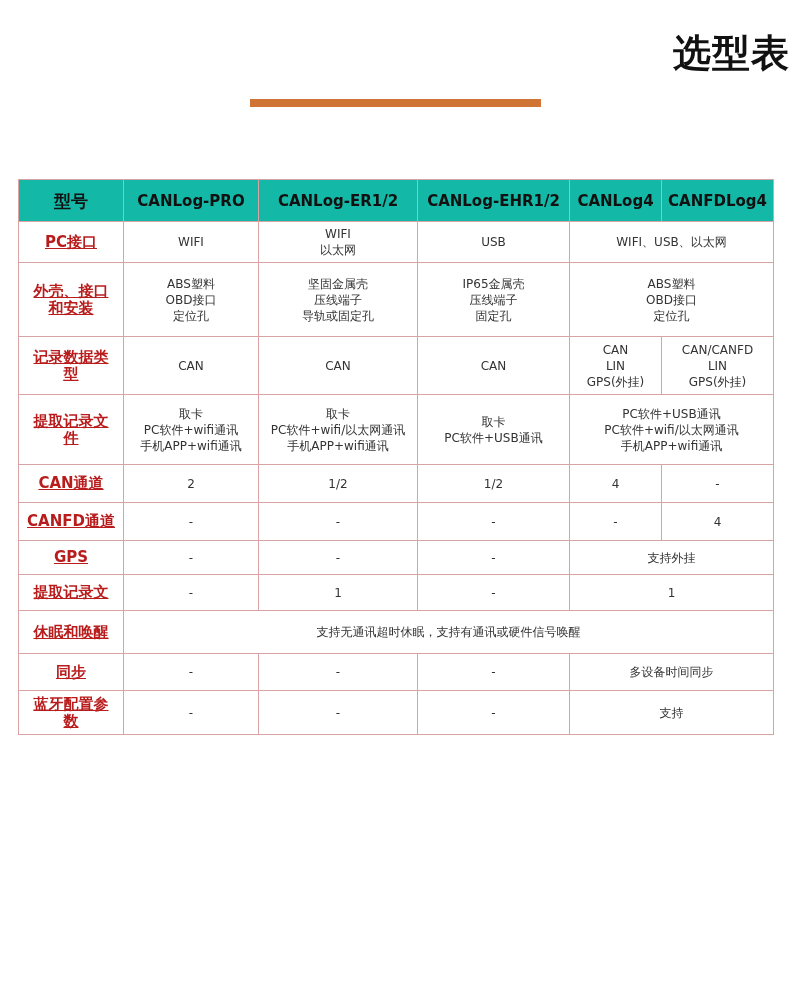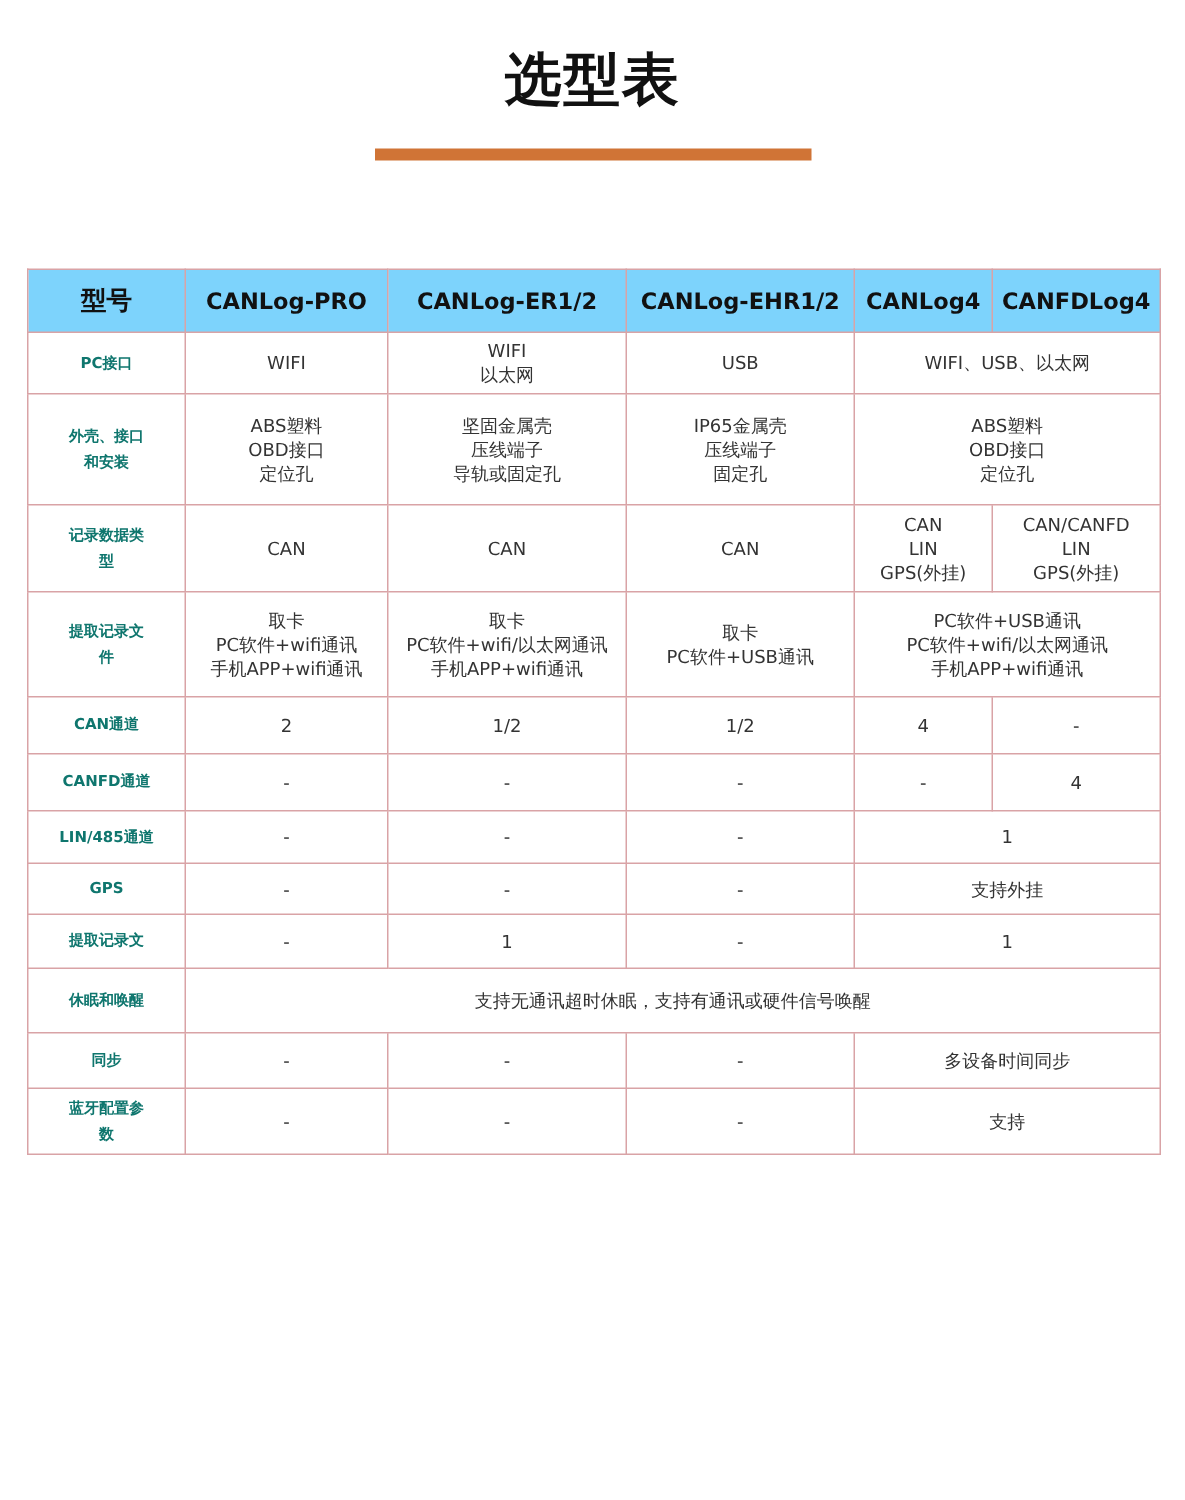--- a/index.html
+++ b/index.html
@@ -1,23 +1,23 @@
 <!DOCTYPE html>
 <html><head>
 <meta charset="utf-8">
 <style>
   html, body { margin:0; padding:0; background:#ffffff; }
   body { width:790px; height:1000px; position:relative; font-family:"DejaVu Sans","Liberation Sans",sans-serif; color:#222; overflow:hidden; }
-  .title { position:absolute; left:0; top:28px; width:790px; text-align:center; font-size:38px; font-weight:bold; color:#111; letter-spacing:1px; }
+  .title { position:absolute; left:0; top:28px; width:790px; text-align:right; font-size:38px; font-weight:bold; color:#111; letter-spacing:1px; }
   .title-bar { position:absolute; left:250px; top:99px; width:291px; height:8px; background:#d07436; }
   table.spec { position:absolute; left:18px; top:179px; width:755px; border-collapse:collapse; table-layout:fixed; }
   table.spec td, table.spec th { border:1px solid #d9a3a6; text-align:center; vertical-align:middle; padding:0 2px; font-size:12px; line-height:16px; color:#333; }
-  table.spec th { background:#7dd3fc; font-size:15px; font-weight:bold; color:#111; }
+  table.spec th { background:#14b8a6; font-size:15px; font-weight:bold; color:#111; }
   table.spec th.corner { font-size:17px; }
-  table.spec td.rowhead { font-weight:bold; font-size:10px; color:#0f766e; line-height:17px; }
+  table.spec td.rowhead { font-weight:bold; font-size:15px; color:#b91c1c; line-height:17px;text-decoration:underline; }
   .ml { white-space:pre-line; }
 </style>
 </head>
 <body>
 
 <div class="title">选型表</div>
 <div class="title-bar"></div>
 
 <table class="spec">
   <colgroup>
@@ -98,27 +98,20 @@
     <td>-</td>
   </tr>
   <tr style="height:38px">
     <td class="rowhead">CANFD通道</td>
     <td>-</td>
     <td>-</td>
     <td>-</td>
     <td>-</td>
     <td>4</td>
   </tr>
-  <tr style="height:35px">
-    <td class="rowhead">LIN/485通道</td>
-    <td>-</td>
-    <td>-</td>
-    <td>-</td>
-    <td colspan="2">1</td>
-  </tr>
   <tr style="height:34px">
     <td class="rowhead">GPS</td>
     <td>-</td>
     <td>-</td>
     <td>-</td>
     <td colspan="2">支持外挂</td>
   </tr>
   <tr style="height:36px">
     <td class="rowhead">提取记录文</td>
     <td>-</td>

